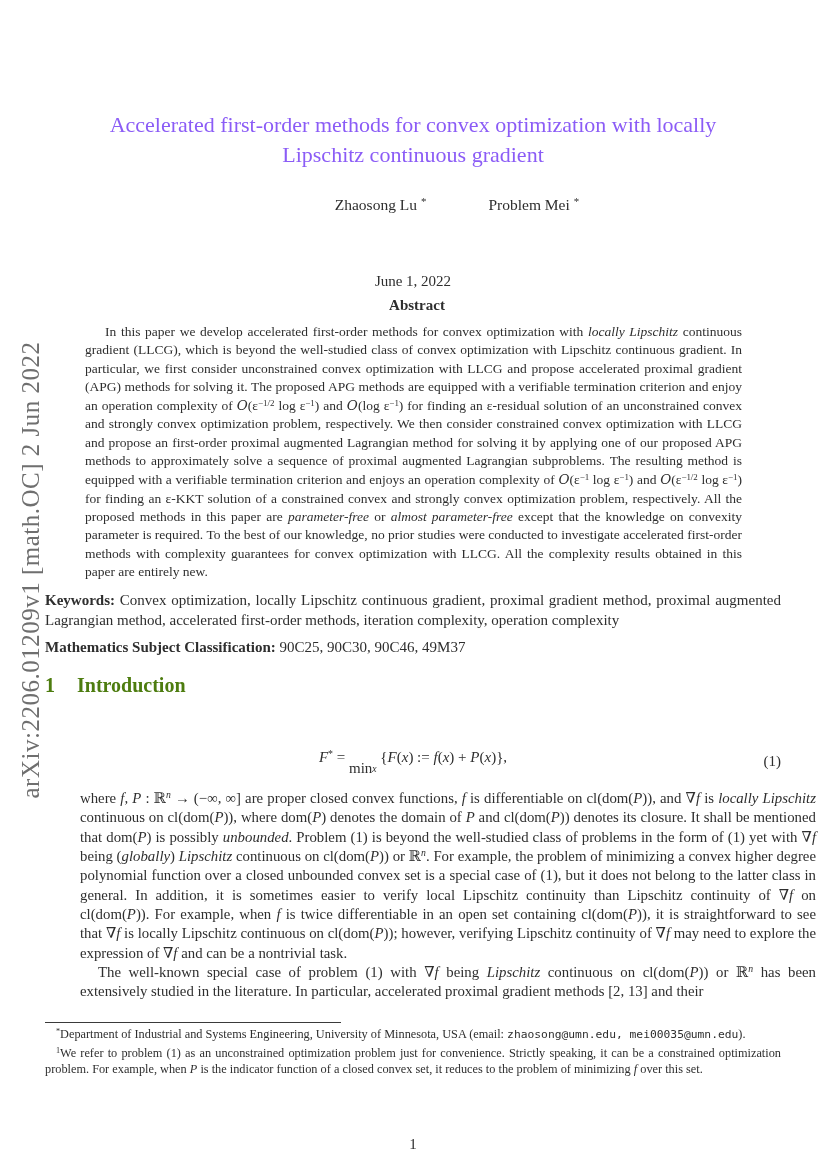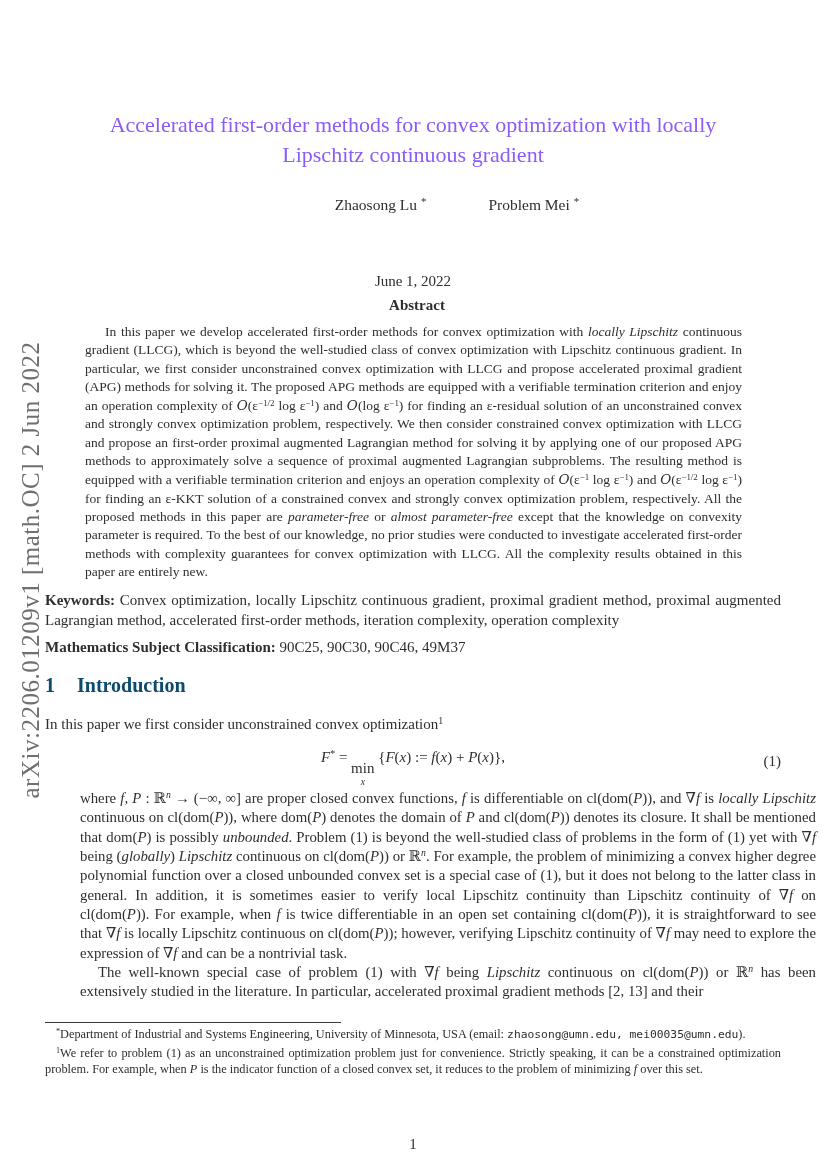--- a/index.html
+++ b/index.html
@@ -4,38 +4,38 @@
 <style>
   html,body{margin:0;padding:0;background:#ffffff;}
   .page{position:relative;width:826px;height:1169px;background:#ffffff;overflow:hidden;
         font-family:"Liberation Serif","DejaVu Serif",serif;color:#2e2e2e;}
   .it{font-style:italic;}
   .bf{font-weight:bold;}
   .sup{font-size:0.66em;position:relative;top:-0.5em;line-height:0;}
   .sup.it{font-style:italic;}
   .mono{font-family:"DejaVu Sans Mono","Liberation Mono",monospace;font-size:0.92em;}
   .cal{font-style:italic;font-family:"DejaVu Serif",serif;}
-  .stack{display:inline-flex;flex-direction:column;align-items:center;vertical-align:-0.75em;line-height:1.05;}
+  .stack{display:inline-flex;flex-direction:row;align-items:center;vertical-align:-0.75em;line-height:1.05;}
   .stack-bottom{font-size:0.64em;font-style:italic;}
   .arxiv-stamp{position:absolute;top:570px;left:31px;transform:translate(-50%,-50%) rotate(-90deg);
                white-space:nowrap;font-size:25px;color:#6f6f6f;letter-spacing:0.5px;}
   .title{position:absolute;top:110px;left:0;width:826px;text-align:center;
          font-size:22px;line-height:30px;color:#8b5cf6;}
   .authors{position:absolute;top:196px;left:0;width:826px;display:flex;justify-content:center;
            gap:62px;font-size:15.5px;padding-left:44px;}
   .author-mark{font-size:0.7em;position:relative;top:-0.45em;margin-left:4px;}
   .date{position:absolute;top:229px;left:0;width:826px;text-align:center;font-size:15px;margin-top:44px;}
   .abstract-heading{position:absolute;top:297px;left:4px;width:826px;text-align:center;
                     font-size:15px;font-weight:bold;}
   .abstract-body{position:absolute;top:323px;left:85px;width:657px;font-size:13.5px;
                  line-height:18.3px;text-align:justify;text-indent:20px;}
   .keywords{position:absolute;top:591px;left:45px;width:736px;font-size:15px;
             line-height:19.5px;text-align:justify;}
   .msc{position:absolute;top:639px;left:45px;width:736px;font-size:15px;}
-  .sec-heading{position:absolute;top:674px;left:45px;font-size:20px;font-weight:bold;color:#0c4a6e;text-align:right;}
+  .sec-heading{position:absolute;top:674px;left:45px;font-size:20px;font-weight:bold;color:#4d7c0f;text-align:right;}
   .sec-num{margin-right:22px;}
   .para1{position:absolute;top:716px;left:45px;width:736px;font-size:15px;}
   .equation{position:absolute;top:749px;left:45px;width:736px;font-size:15px;}
   .eq-body{display:block;text-align:center;}
   .eq-number{position:absolute;right:0;top:4px;}
   .bodytext{position:absolute;top:789px;left:45px;width:736px;font-size:14.8px;
             line-height:19.35px;text-align:justify;margin-left:35px;}
   .para-indent{text-indent:18px;}
   .footnotes{position:absolute;top:1022px;left:45px;width:736px;}
   .footnote-rule{width:296px;border-top:1px solid #3a3a3a;height:0;margin:0;}
@@ -64,21 +64,20 @@
   <div class="abstract-heading">Abstract</div>
   <div class="abstract-body"><span>In this paper we develop accelerated first-order methods for convex optimization with </span><span class="it">locally Lipschitz</span><span> continuous gradient (LLCG), which is beyond the well-studied class of convex optimization with Lipschitz continuous gradient. In particular, we first consider unconstrained convex optimization with LLCG and propose accelerated proximal gradient (APG) methods for solving it. The proposed APG methods are equipped with a verifiable termination criterion and enjoy an operation complexity of </span><span class="cal">O</span><span>(ε</span><span class="sup">−1/2</span><span> log ε</span><span class="sup">−1</span><span>) and </span><span class="cal">O</span><span>(log ε</span><span class="sup">−1</span><span>) for finding an ε-residual solution of an unconstrained convex and strongly convex optimization problem, respectively. We then consider constrained convex optimization with LLCG and propose an first-order proximal augmented Lagrangian method for solving it by applying one of our proposed APG methods to approximately solve a sequence of proximal augmented Lagrangian subproblems. The resulting method is equipped with a verifiable termination criterion and enjoys an operation complexity of </span><span class="cal">O</span><span>(ε</span><span class="sup">−1</span><span> log ε</span><span class="sup">−1</span><span>) and </span><span class="cal">O</span><span>(ε</span><span class="sup">−1/2</span><span> log ε</span><span class="sup">−1</span><span>) for finding an ε-KKT solution of a constrained convex and strongly convex optimization problem, respectively. All the proposed methods in this paper are </span><span class="it">parameter-free</span><span> or </span><span class="it">almost parameter-free</span><span> except that the knowledge on convexity parameter is required. To the best of our knowledge, no prior studies were conducted to investigate accelerated first-order methods with complexity guarantees for convex optimization with LLCG. All the complexity results obtained in this paper are entirely new.</span></div>
 
   <div class="keywords"><span class="bf">Keywords:</span><span> Convex optimization, locally Lipschitz continuous gradient, proximal gradient method, proximal augmented Lagrangian method, accelerated first-order methods, iteration complexity, operation complexity</span></div>
   <div class="msc"><span class="bf">Mathematics Subject Classification:</span><span> 90C25, 90C30, 90C46, 49M37</span></div>
 
   <div class="sec-heading">
     <span class="sec-num">1</span><span>Introduction</span>
   </div>
 
-  <div class="para1"><span>In this paper we first consider unconstrained convex optimization</span><span class="sup">1</span></div>
 
   <div class="equation">
     <span class="eq-body"><span class="it">F</span><span class="sup">*</span><span> = </span><span class="stack">
           <span class="stack-top">min</span>
           <span class="stack-bottom">x</span>
         </span><span> {</span><span class="it">F</span><span>(</span><span class="it">x</span><span>) := </span><span class="it">f</span><span>(</span><span class="it">x</span><span>) + </span><span class="it">P</span><span>(</span><span class="it">x</span><span>)},</span></span>
     <span class="eq-number">(1)</span>
   </div>
 
   <div class="bodytext">

